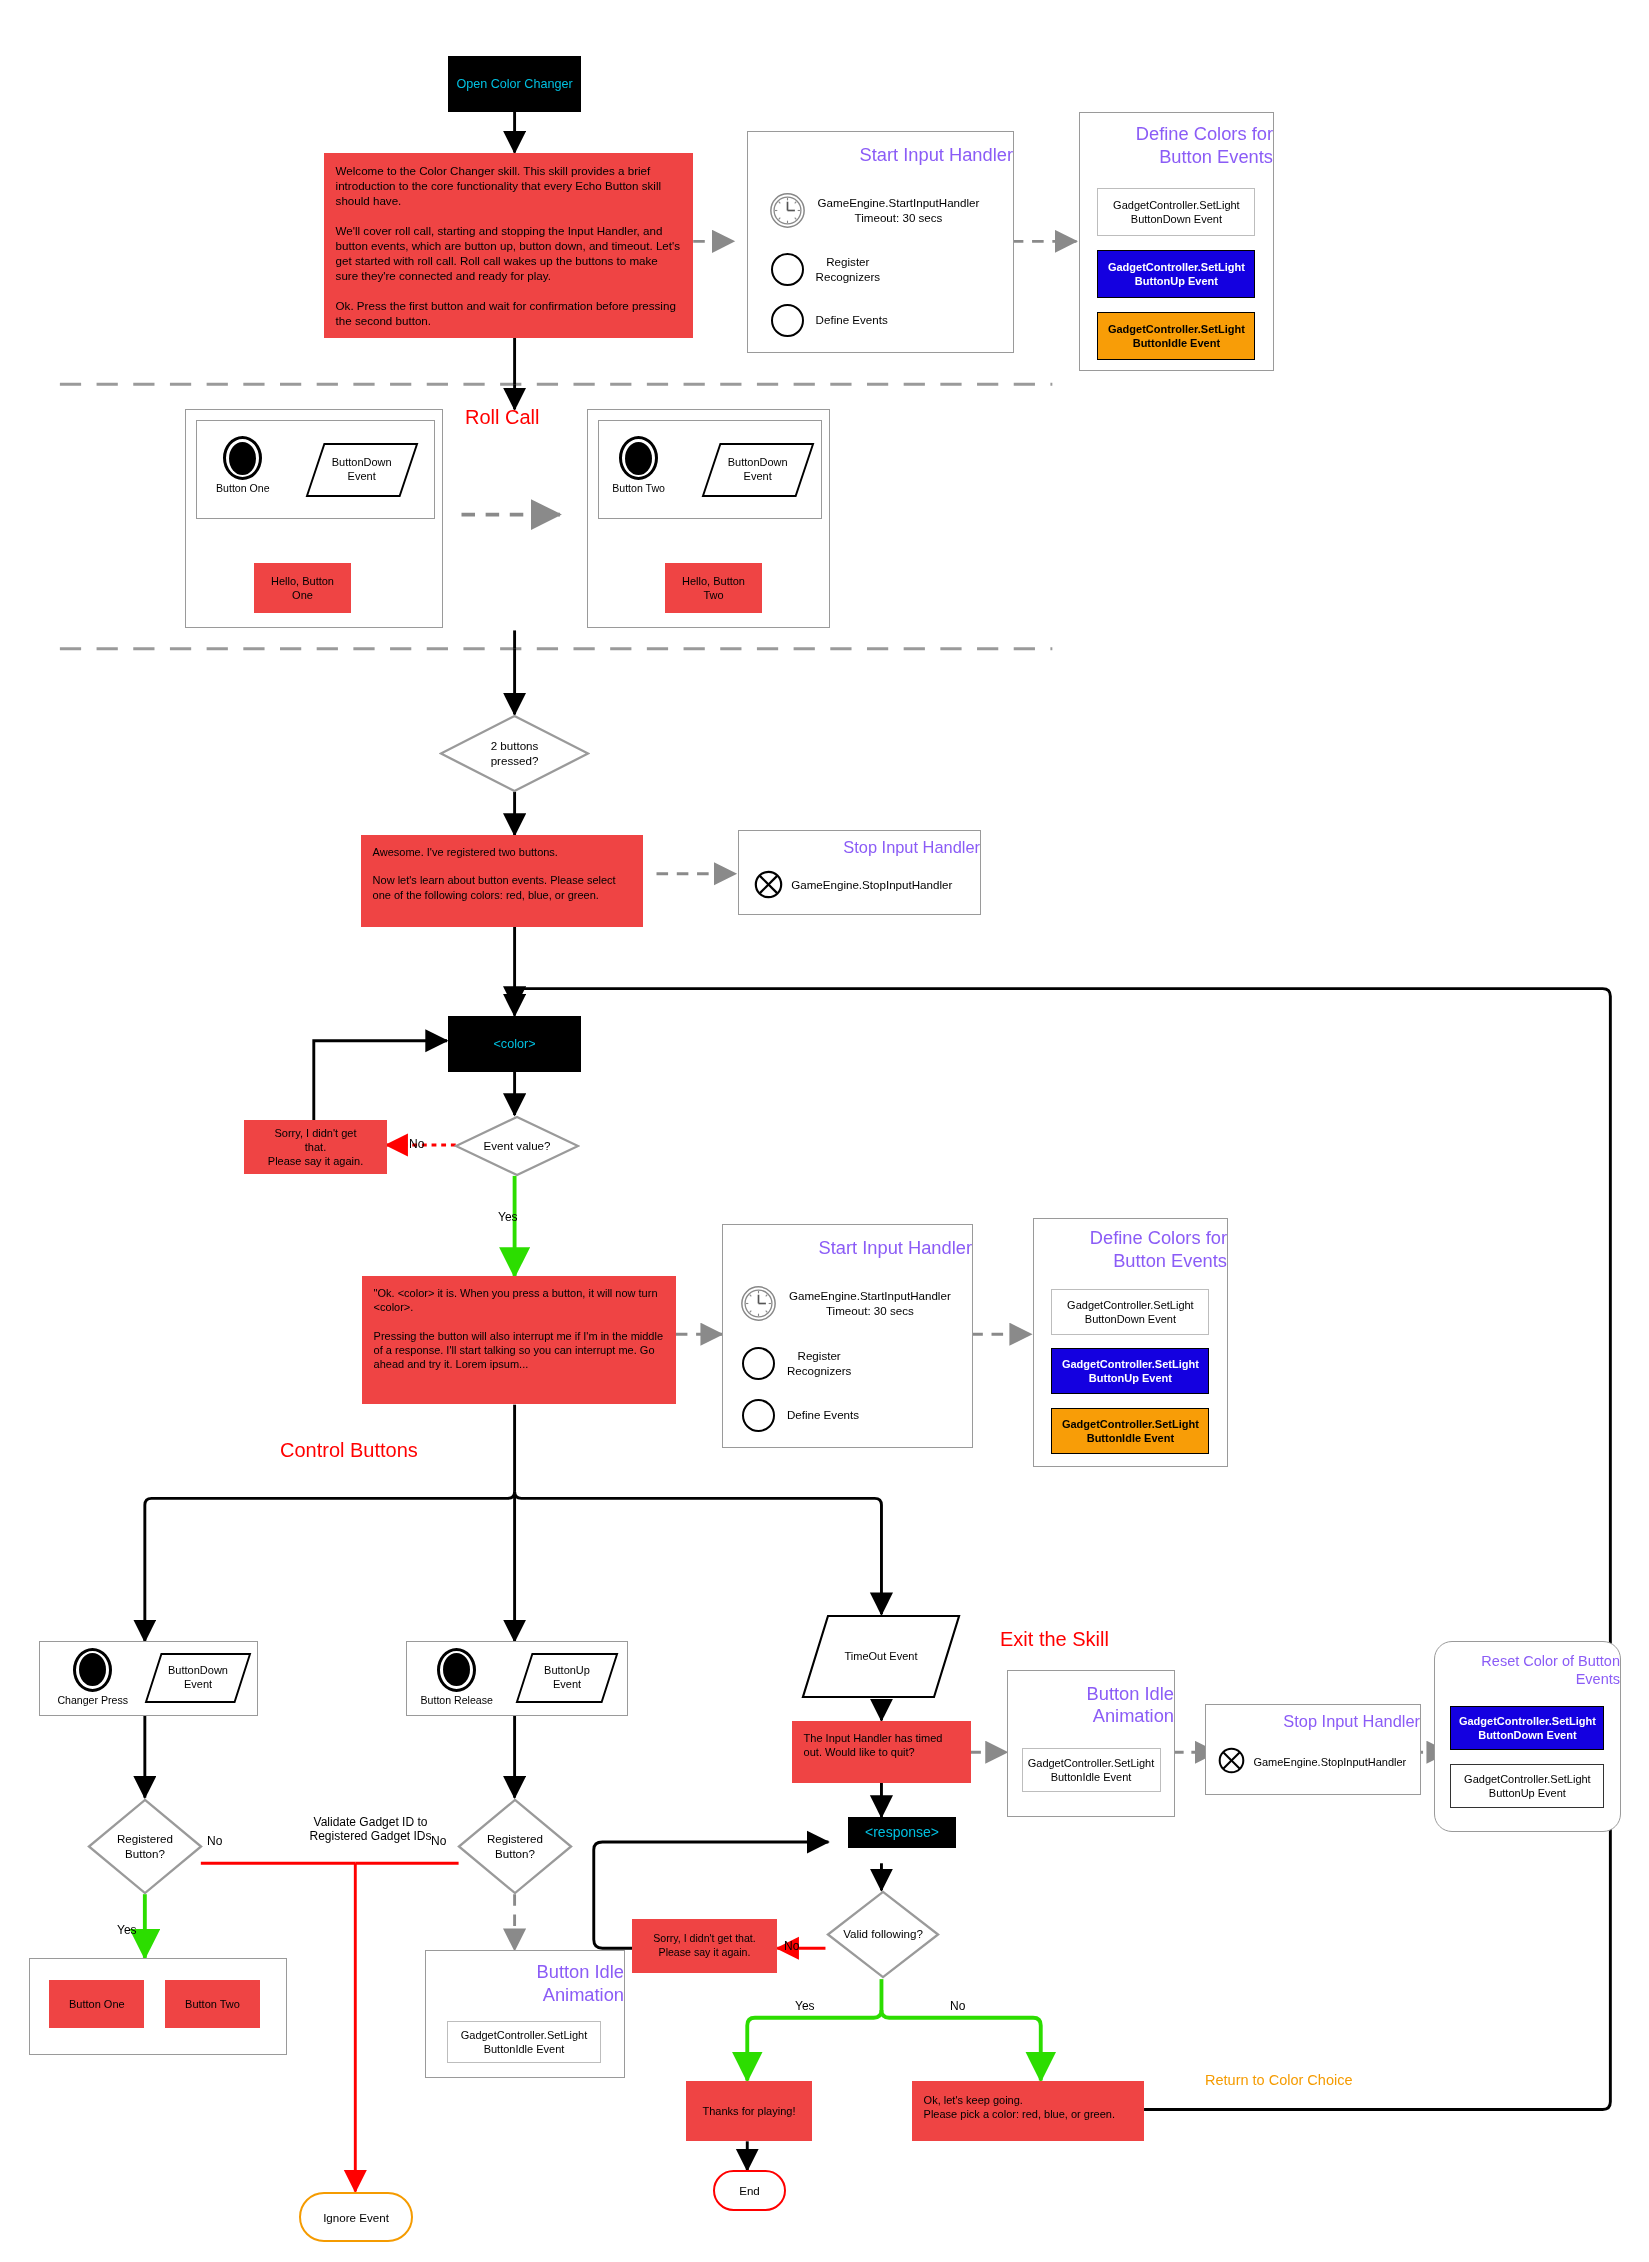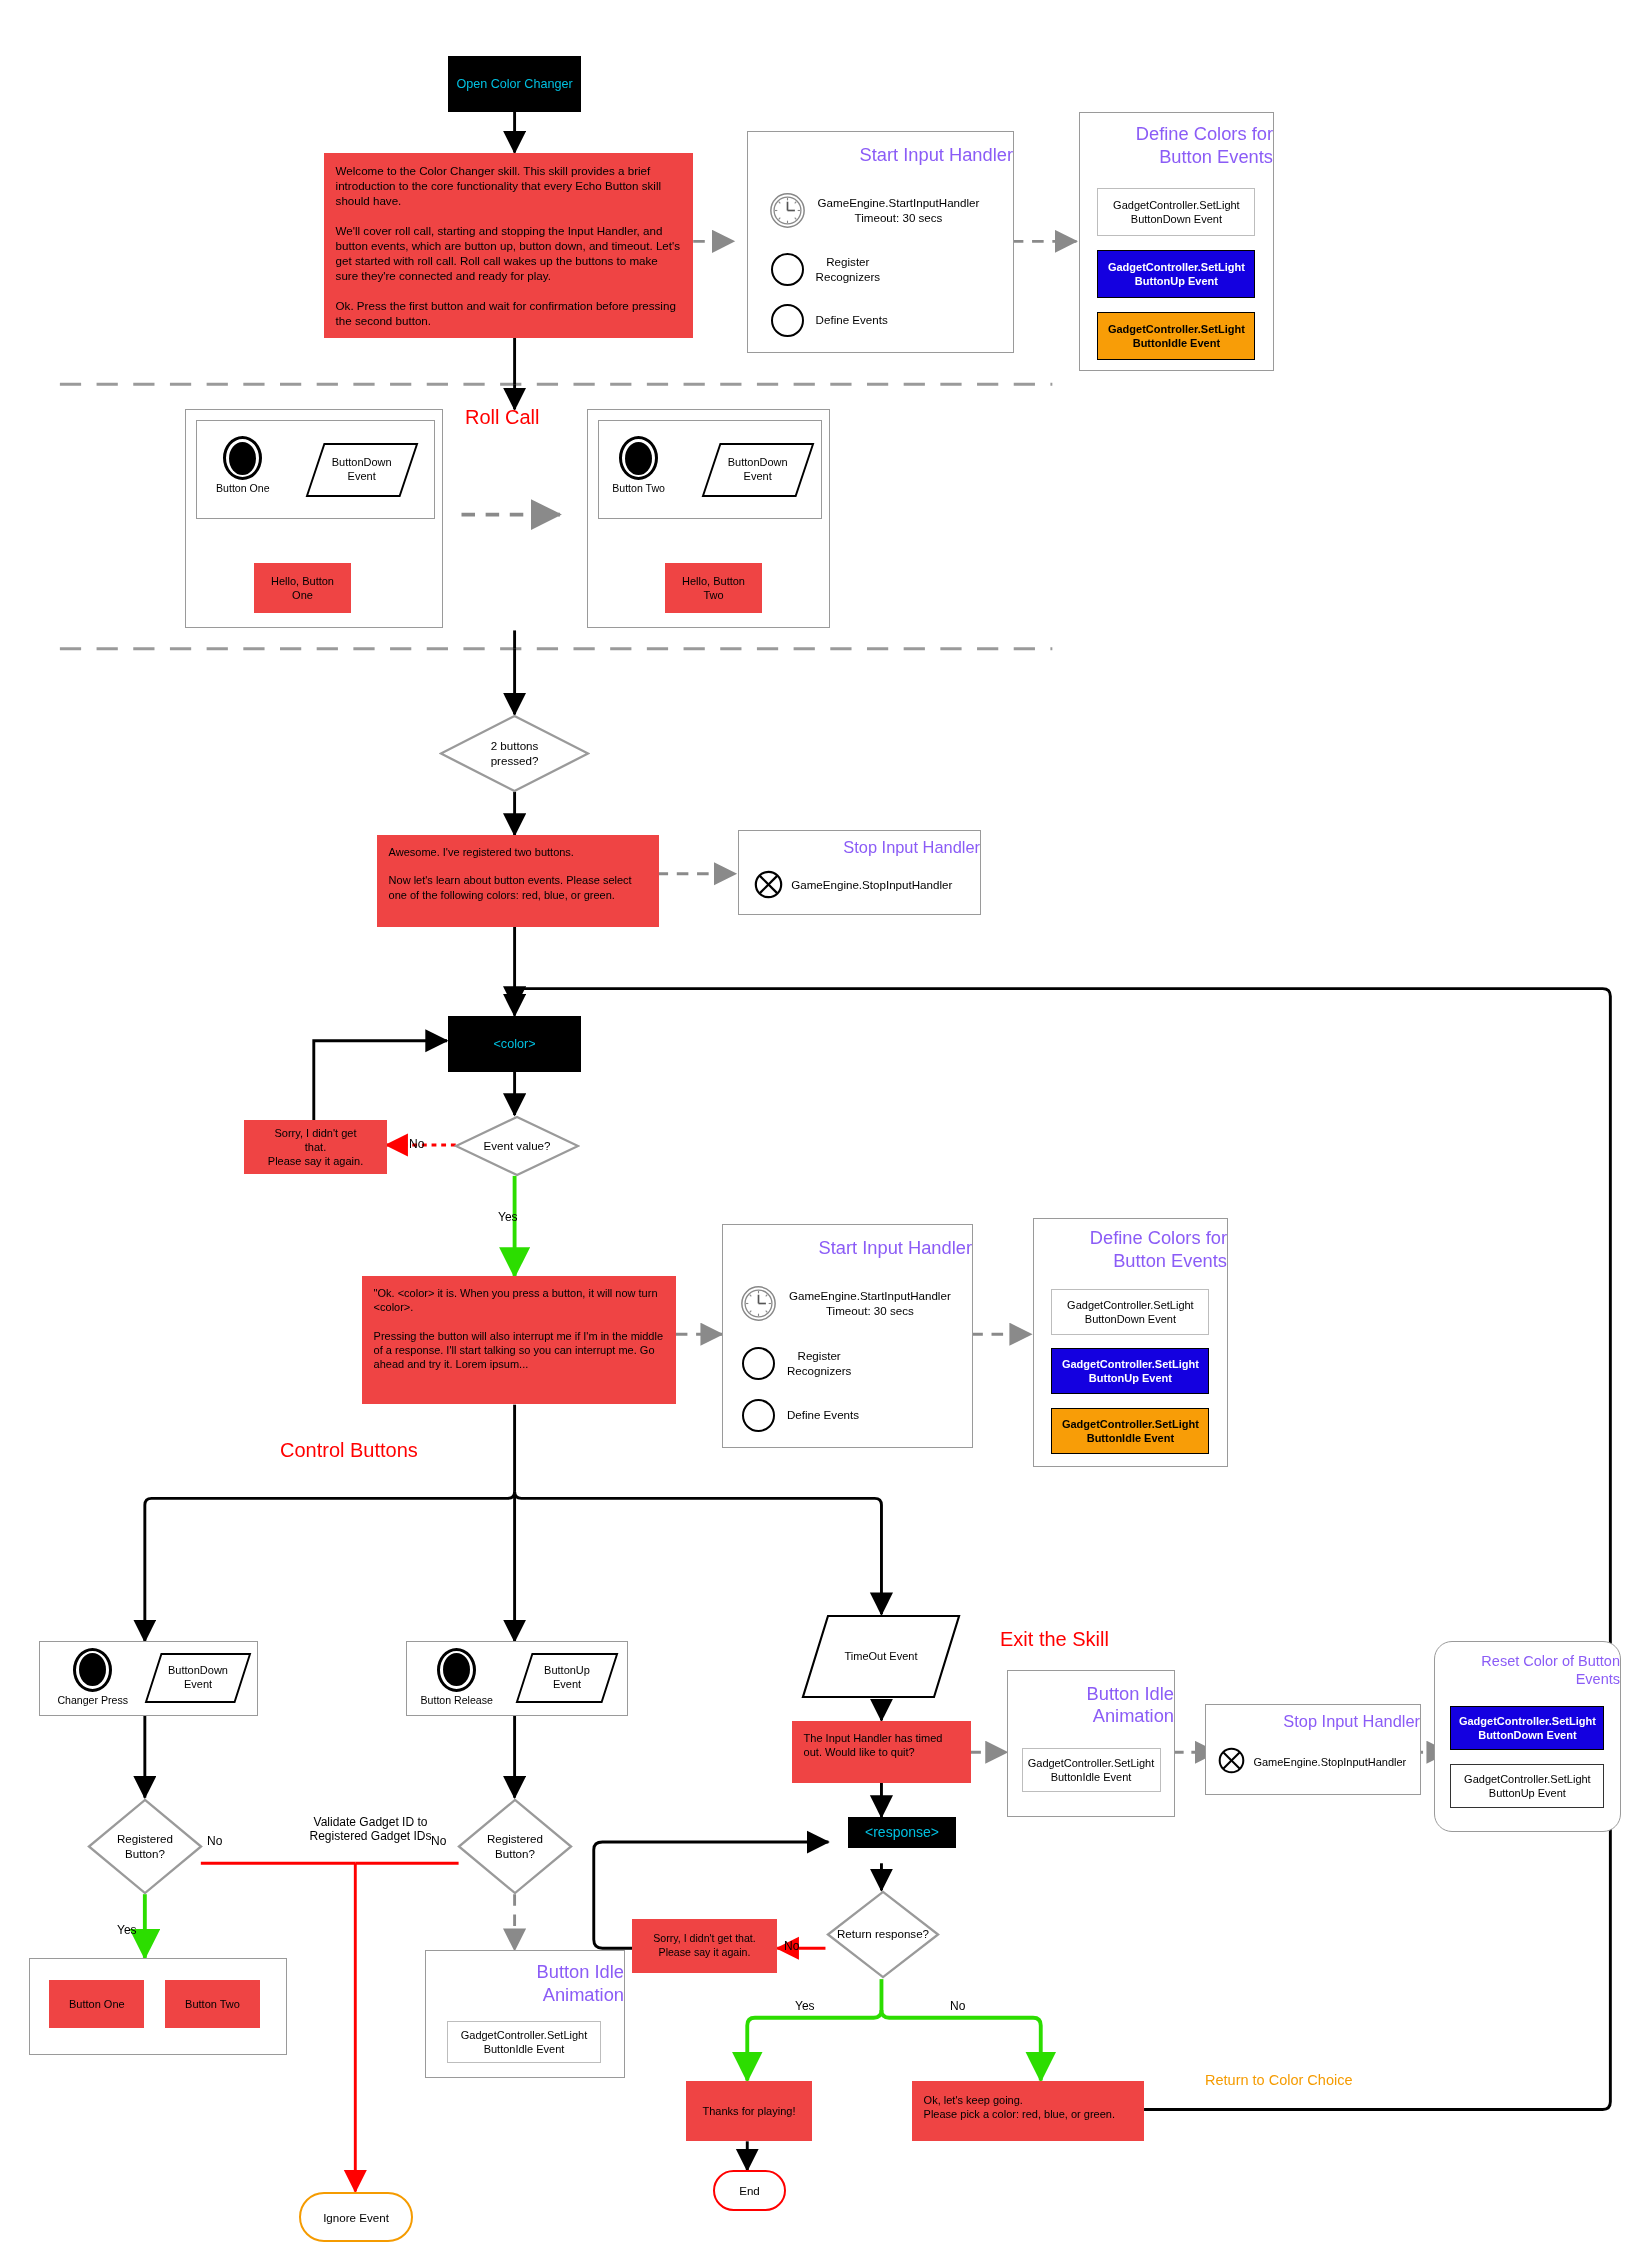--- a/index.html
+++ b/index.html
@@ -406,21 +406,21 @@
   </div>
 
   <div class="diamond" style="left:439px;top:714px;width:151px;height:79px;">
     <svg class="dshape" viewBox="0 0 156 82" preserveAspectRatio="none">
       <polygon points="78,2 154,41 78,80 2,41" fill="#fff" stroke="#9a9a9a" stroke-width="2.4"></polygon>
     </svg>
     <span class="dtext">2 buttons
 pressed?</span>
   </div>
 
-  <div class="node cyan" style="left:377px;top:835px;width:282px;height:92px;font-size:11px;">
+  <div class="node cyan" style="left:361px;top:835px;width:282px;height:92px;font-size:11px;">
     <span>Awesome. I've registered two buttons.
 
 Now let's learn about button events. Please select one of the following colors: red, blue, or green.</span>
   </div>
 
   <div class="group" style="position:absolute;left:738px;top:830px;width:241px;height:83px;">
     <div class="group-title" style="top:5.8px;font-size:16.4px;">Stop Input Handler</div>
     <div class="sih-row" style="left:15.4px;top:39px;gap:5.8px;">
       <span class="x-icon">
         <svg viewBox="0 0 32 32" width="29" height="29">
@@ -626,21 +626,21 @@
 
   <div class="node cyan ctr" style="left:632px;top:1919px;width:145px;height:54px;font-size:10.6px;">
     <span>Sorry, I didn't get that.
 Please say it again.</span>
   </div>
 
   <div class="diamond" style="left:826px;top:1890px;width:114px;height:89px;">
     <svg class="dshape" viewBox="0 0 118 92" preserveAspectRatio="none">
       <polygon points="59,2 116,46 59,90 2,46" fill="#fff" stroke="#9a9a9a" stroke-width="2.4"></polygon>
     </svg>
-    <span class="dtext">Return response?</span>
+    <span class="dtext">Valid following?</span>
   </div>
   <div class="edge-label" style="left:784px;top:1939px;">No</div>
   <div class="edge-label" style="left:795px;top:1999px;">Yes</div>
   <div class="edge-label" style="left:950px;top:1999px;">No</div>
 
   <div class="node cyan ctr" style="left:686px;top:2081px;width:126px;height:60px;font-size:11px;">
     <span>Thanks for playing!</span>
   </div>
 
   <div class="node cyan" style="left:912px;top:2081px;width:232px;height:60px;font-size:11px;padding:11.6px;">

